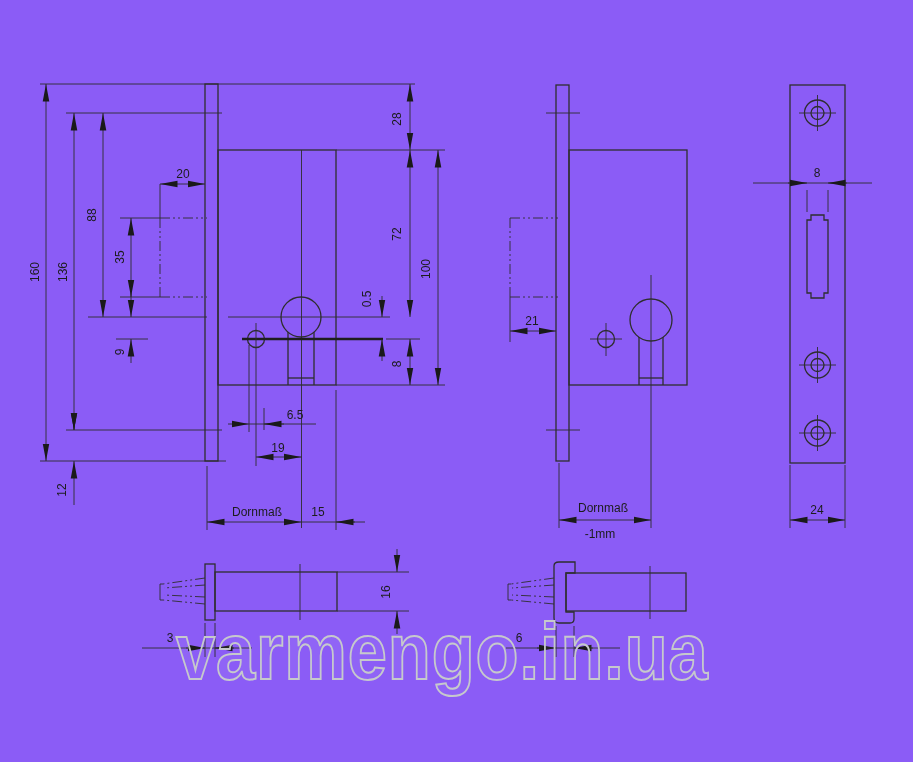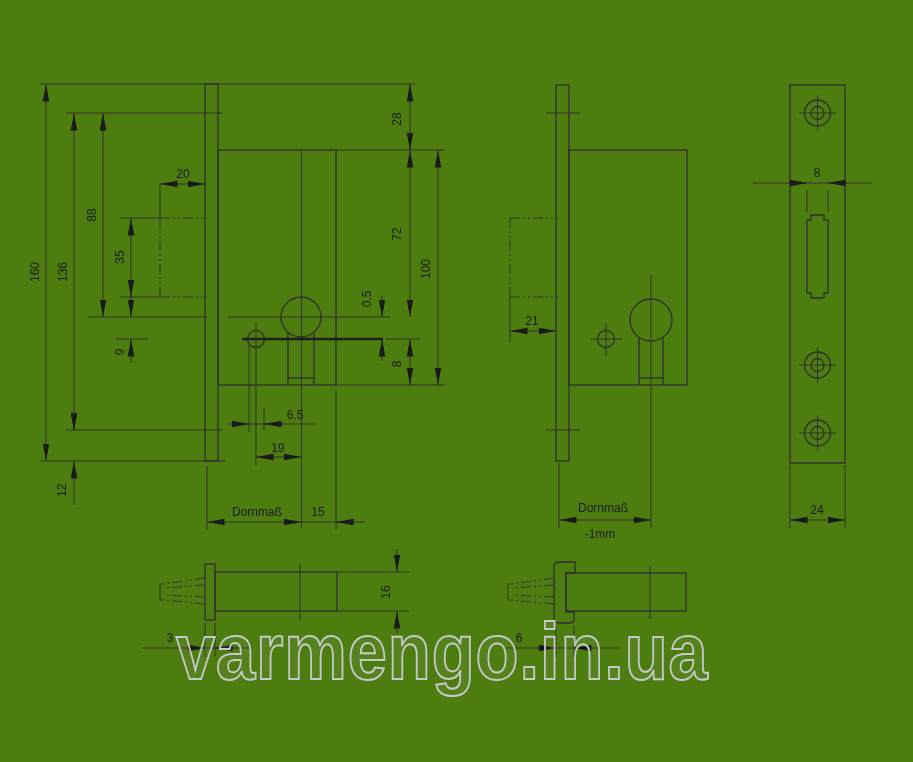--- a/index.html
+++ b/index.html
@@ -1,16 +1,16 @@
 <!DOCTYPE html>
 <html><head>
 <meta charset="utf-8">
 <style>
   html,body{margin:0;padding:0;background:#ffffff;}
-  #stage{position:relative;width:913px;height:762px;background:#4d7c0f;overflow:hidden;
+  #stage{position:relative;width:913px;height:762px;background:#8b5cf6;overflow:hidden;
          font-family:"Liberation Sans",sans-serif;}
   svg{position:absolute;left:0;top:0;}
   svg .o{stroke:#2e2e2e;stroke-width:1.3;fill:none;}
   svg .t{stroke:#2e2e2e;stroke-width:0.9;fill:none;}
   svg .b{stroke:#1e1e1e;stroke-width:2.6;fill:none;}
   svg .d{stroke:#2e2e2e;stroke-width:0.9;fill:none;stroke-dasharray:10 3 2 3 2 3;}
   svg text{font-family:"Liberation Sans",sans-serif;font-size:12px;fill:#1c1c1c;}
   .watermark{position:absolute;left:176px;top:606px;font-weight:bold;font-size:80px;
              letter-spacing:1px;transform:scaleX(0.88);transform-origin:left top;
              color:#d3d6d9;white-space:nowrap;pointer-events:none;}

